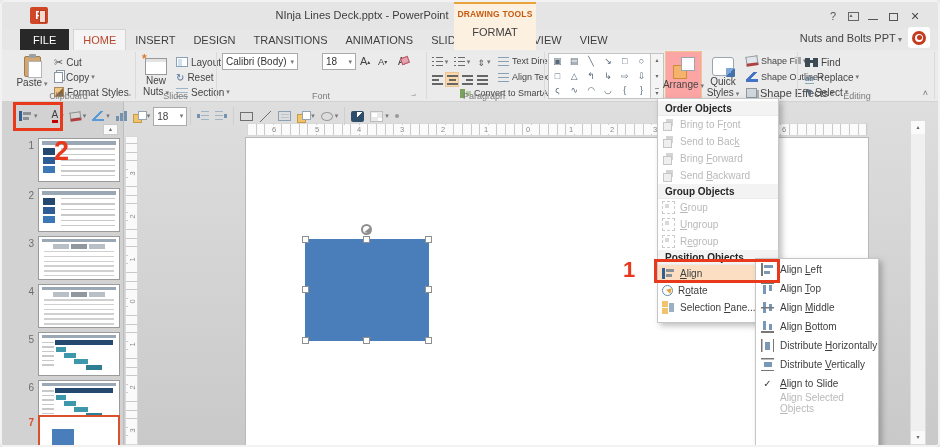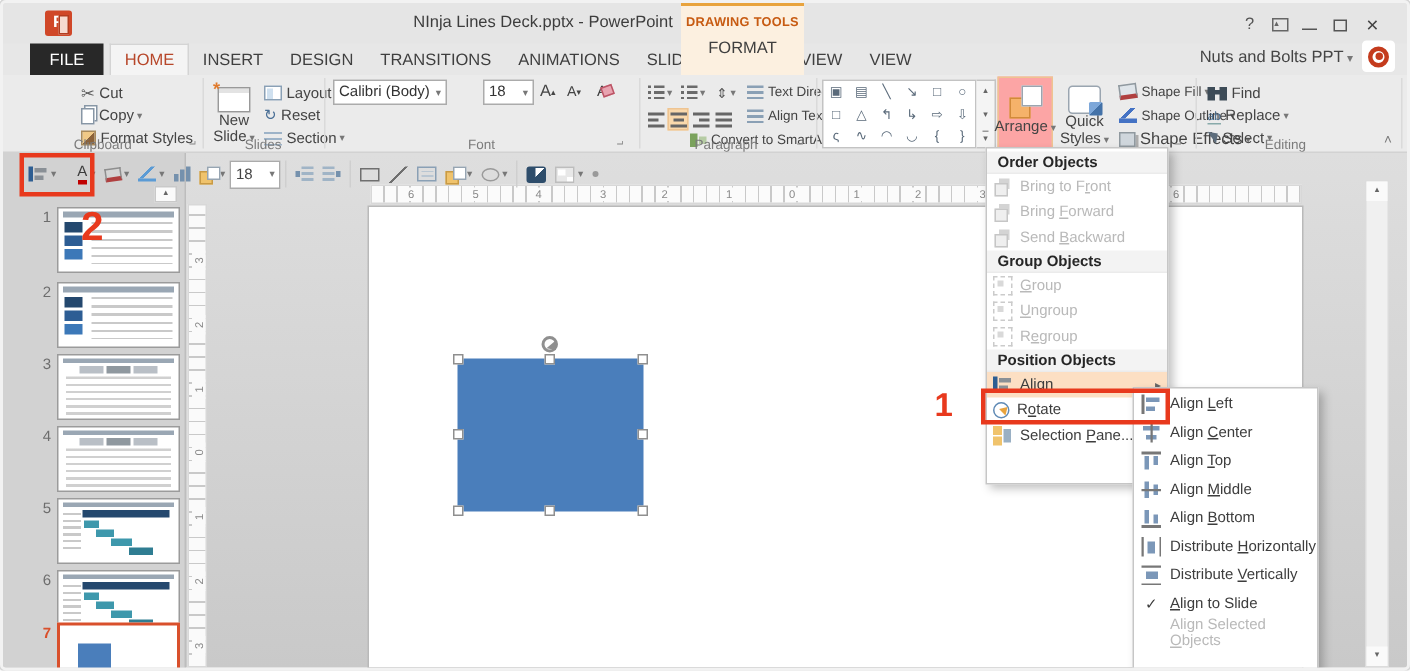--- a/index.html
+++ b/index.html
@@ -226,40 +226,44 @@
     <div class="tab">REVIEW</div>
     <div class="tab">VIEW</div>
   </div>
   <div class="account">Nuts and Bolts PPT</div>
   <div class="bullseye-wrap">
       <span class="bullseye"></span>
     </div>
 
   <div class="ribbon">
 
+    <div class="bigbtn" style="left:12px;width:36px">
+      <span class="ic-paste"></span>
+      <span class="cap caret">Paste</span>
+    </div>
     <div class="smallbtn" style="left:52px;top:4px">
         <span class="ic ic-cut"></span>
         <span>Cut</span>
       </div>
     <div class="smallbtn caret" style="left:52px;top:19px">
         <span class="ic ic-copy"></span>
         <span>Copy</span>
       </div>
     <div class="smallbtn" style="left:52px;top:34px">
         <span class="ic ic-brush"></span>
         <span>Format Styles</span>
       </div>
     <div class="glabel" style="left:0;width:133px">Clipboard</div>
     <div class="launcher" style="right:807px">⌐</div>
     <div class="gsep" style="left:133px"></div>
 
     <div class="bigbtn" style="left:137px;width:34px">
       <span class="ic-newslide"></span>
       <span class="cap caret">New
-Slide</span>
+Nuts</span>
     </div>
     <div class="smallbtn caret" style="left:174px;top:4px">
         <span class="ic ic-layout"></span>
         <span>Layout</span>
       </div>
     <div class="smallbtn" style="left:174px;top:19px">
         <span class="ic ic-reset"></span>
         <span>Reset</span>
       </div>
     <div class="smallbtn caret" style="left:174px;top:34px">
@@ -540,20 +544,24 @@
   </div>
 
   <div class="menu arrange-menu">
     <div class="mhead">Order Objects</div>
     <div class="mrow dis">
       <span class="mic mic-squares"></span>
       <span class="mtext"><span>Bring to F</span><u>r</u><span>ont</span></span>
     </div>
     <div class="mrow dis">
       <span class="mic mic-squares"></span>
+      <span class="mtext"><span>Send to Bac</span><u>k</u><span></span></span>
+    </div>
+    <div class="mrow dis">
+      <span class="mic mic-squares"></span>
       <span class="mtext"><span>Bring </span><u>F</u><span>orward</span></span>
     </div>
     <div class="mrow dis">
       <span class="mic mic-squares"></span>
       <span class="mtext"><span>Send </span><u>B</u><span>ackward</span></span>
     </div>
     <div class="mhead">Group Objects</div>
     <div class="mrow dis">
       <span class="mic mic-group"></span>
       <span class="mtext"><span></span><u>G</u><span>roup</span></span>
@@ -582,24 +590,20 @@
       <span class="mtext"><span>Selection </span><u>P</u><span>ane...</span></span>
     </div>
   </div>
 
   <div class="menu align-submenu">
     <div class="srow">
       <span class="sic si-l"></span>
       <span><span>Align </span><u>L</u><span>eft</span></span>
     </div>
     <div class="srow">
-      <span class="sic si-c"></span>
-      <span><span>Align </span><u>C</u><span>enter</span></span>
-    </div>
-    <div class="srow">
       <span class="sic si-t"></span>
       <span><span>Align </span><u>T</u><span>op</span></span>
     </div>
     <div class="srow">
       <span class="sic si-m"></span>
       <span><span>Align </span><u>M</u><span>iddle</span></span>
     </div>
     <div class="srow">
       <span class="sic si-b"></span>
       <span><span>Align </span><u>B</u><span>ottom</span></span>

